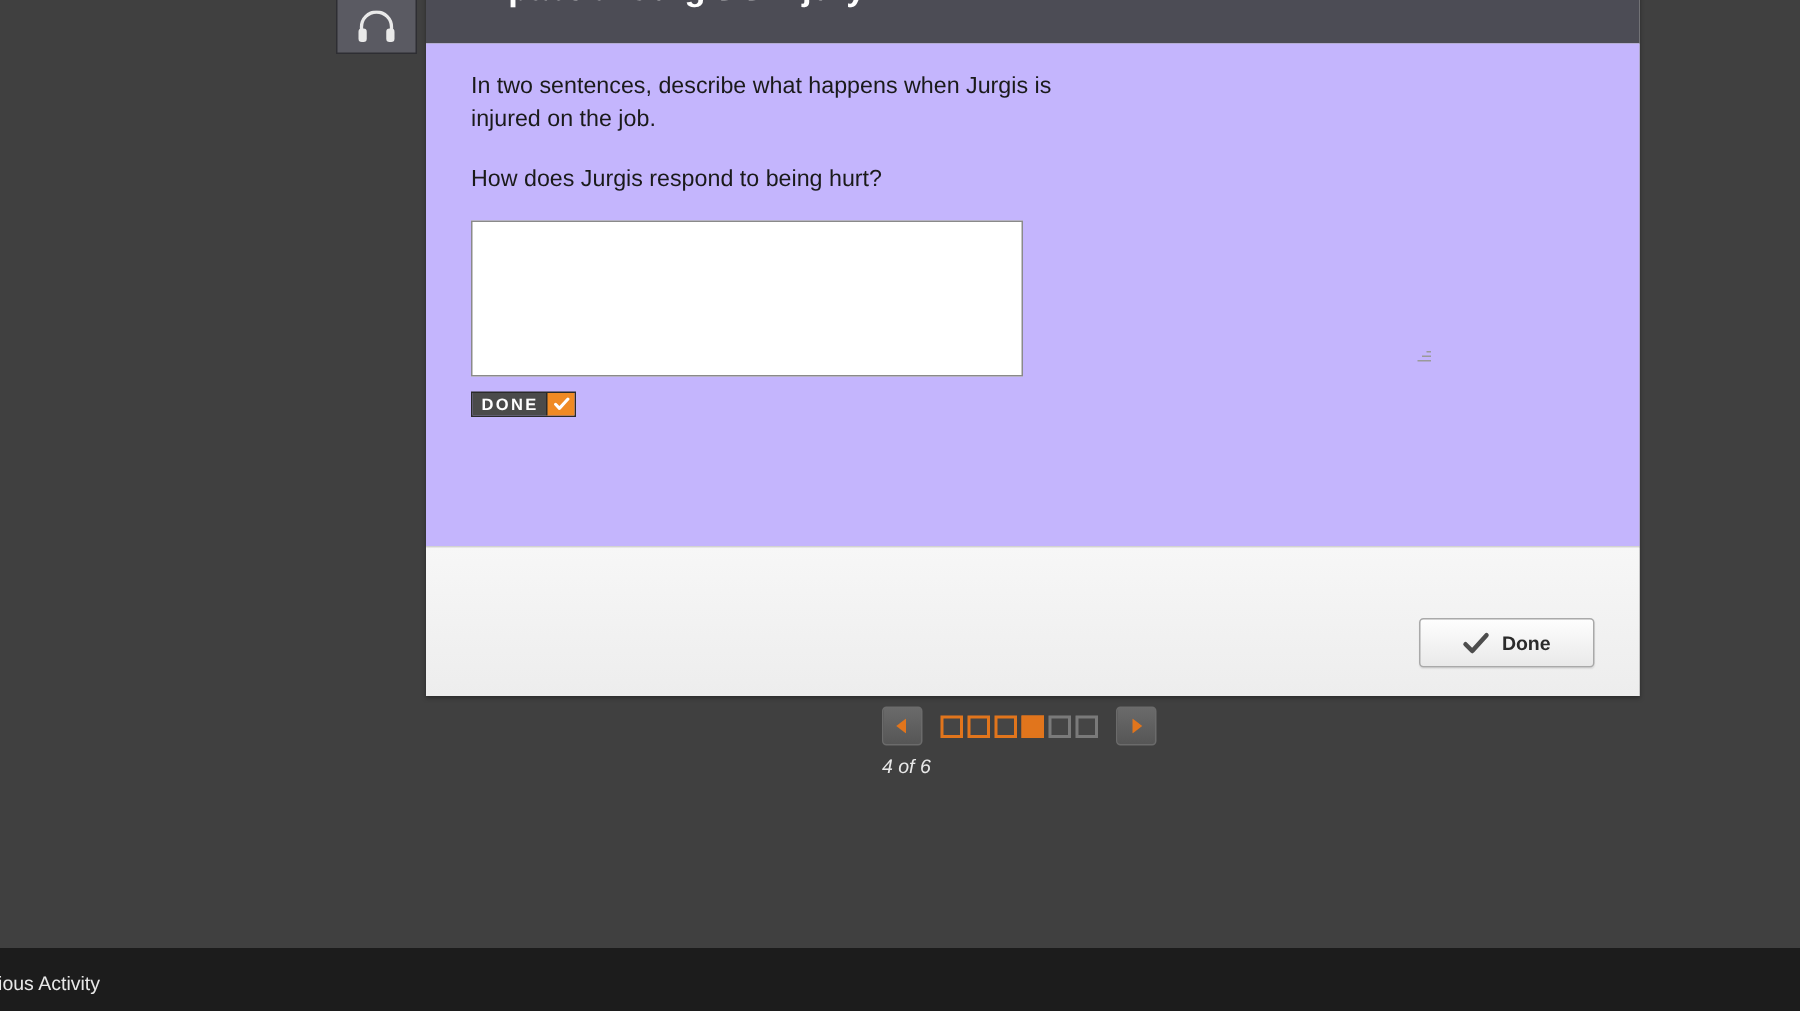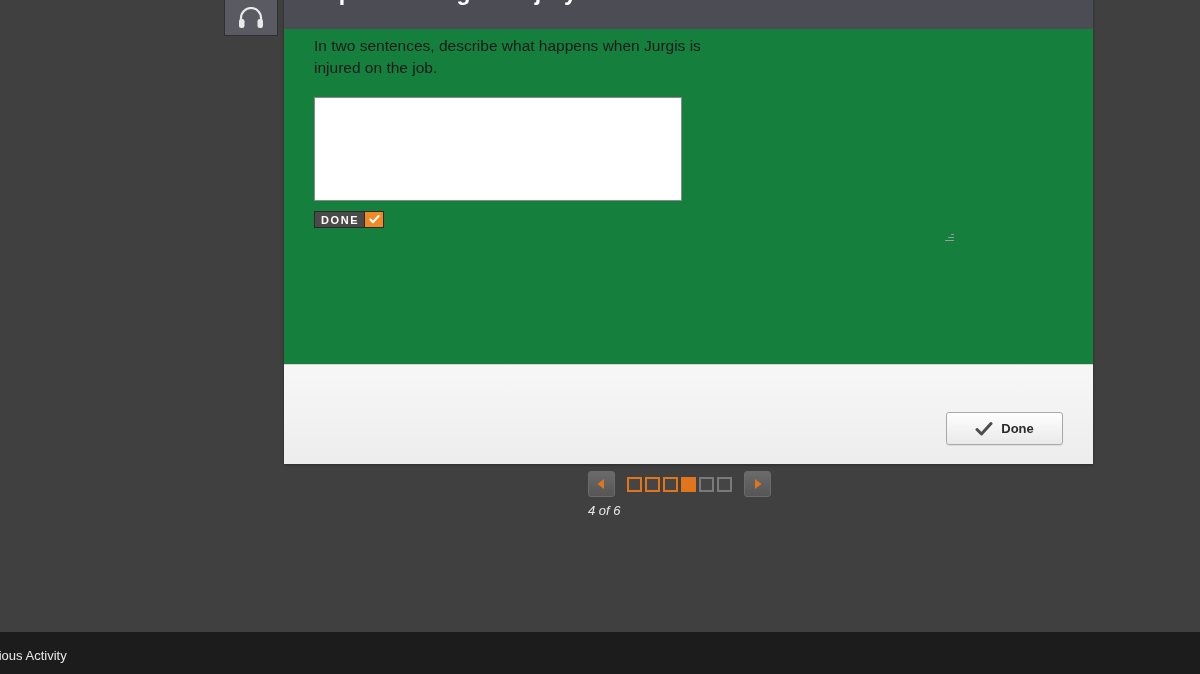--- a/index.html
+++ b/index.html
@@ -65,23 +65,23 @@
     font-weight: bold;
     white-space: nowrap;
   }
 
   .card-body {
     position: absolute;
     left: 0;
     top: 37px;
     width: 100%;
     height: 335px;
-    background: #15803d;
-    box-sizing: border-box;
-    padding: 6px 28px 0 30px;
+    background: #c4b5fd;
+    box-sizing: border-box;
+    padding: 18px 28px 0 30px;
   }
 
   .prompt-line {
     color: #1a1a1a;
     font-size: 15.5px;
     line-height: 22px;
     max-width: 400px;
     margin: 0 0 18px 0;
   }
   .prompt-line.second {
@@ -269,20 +269,21 @@
   </div>
 
   <div class="card">
 
     <div class="card-header">
       <div class="card-header-title">Impact of Jurgis's Injury</div>
     </div>
 
     <div class="card-body">
       <p class="prompt-line">In two sentences, describe what happens when Jurgis is injured on the job.</p>
+      <p class="prompt-line second">How does Jurgis respond to being hurt?</p>
 
       <textarea class="answer-box" placeholder="" style=""></textarea>
 
       <div class="done-chip">
         <span class="lbl">DONE</span>
         <span class="chk">
           <svg width="11" height="11" viewBox="0 0 12 12">
             <path d="M1.5 6 L4.3 9 L10.5 2.2" fill="none" stroke="#ffffff" stroke-width="2.2" stroke-linecap="round" stroke-linejoin="round"></path>
           </svg>
         </span>

